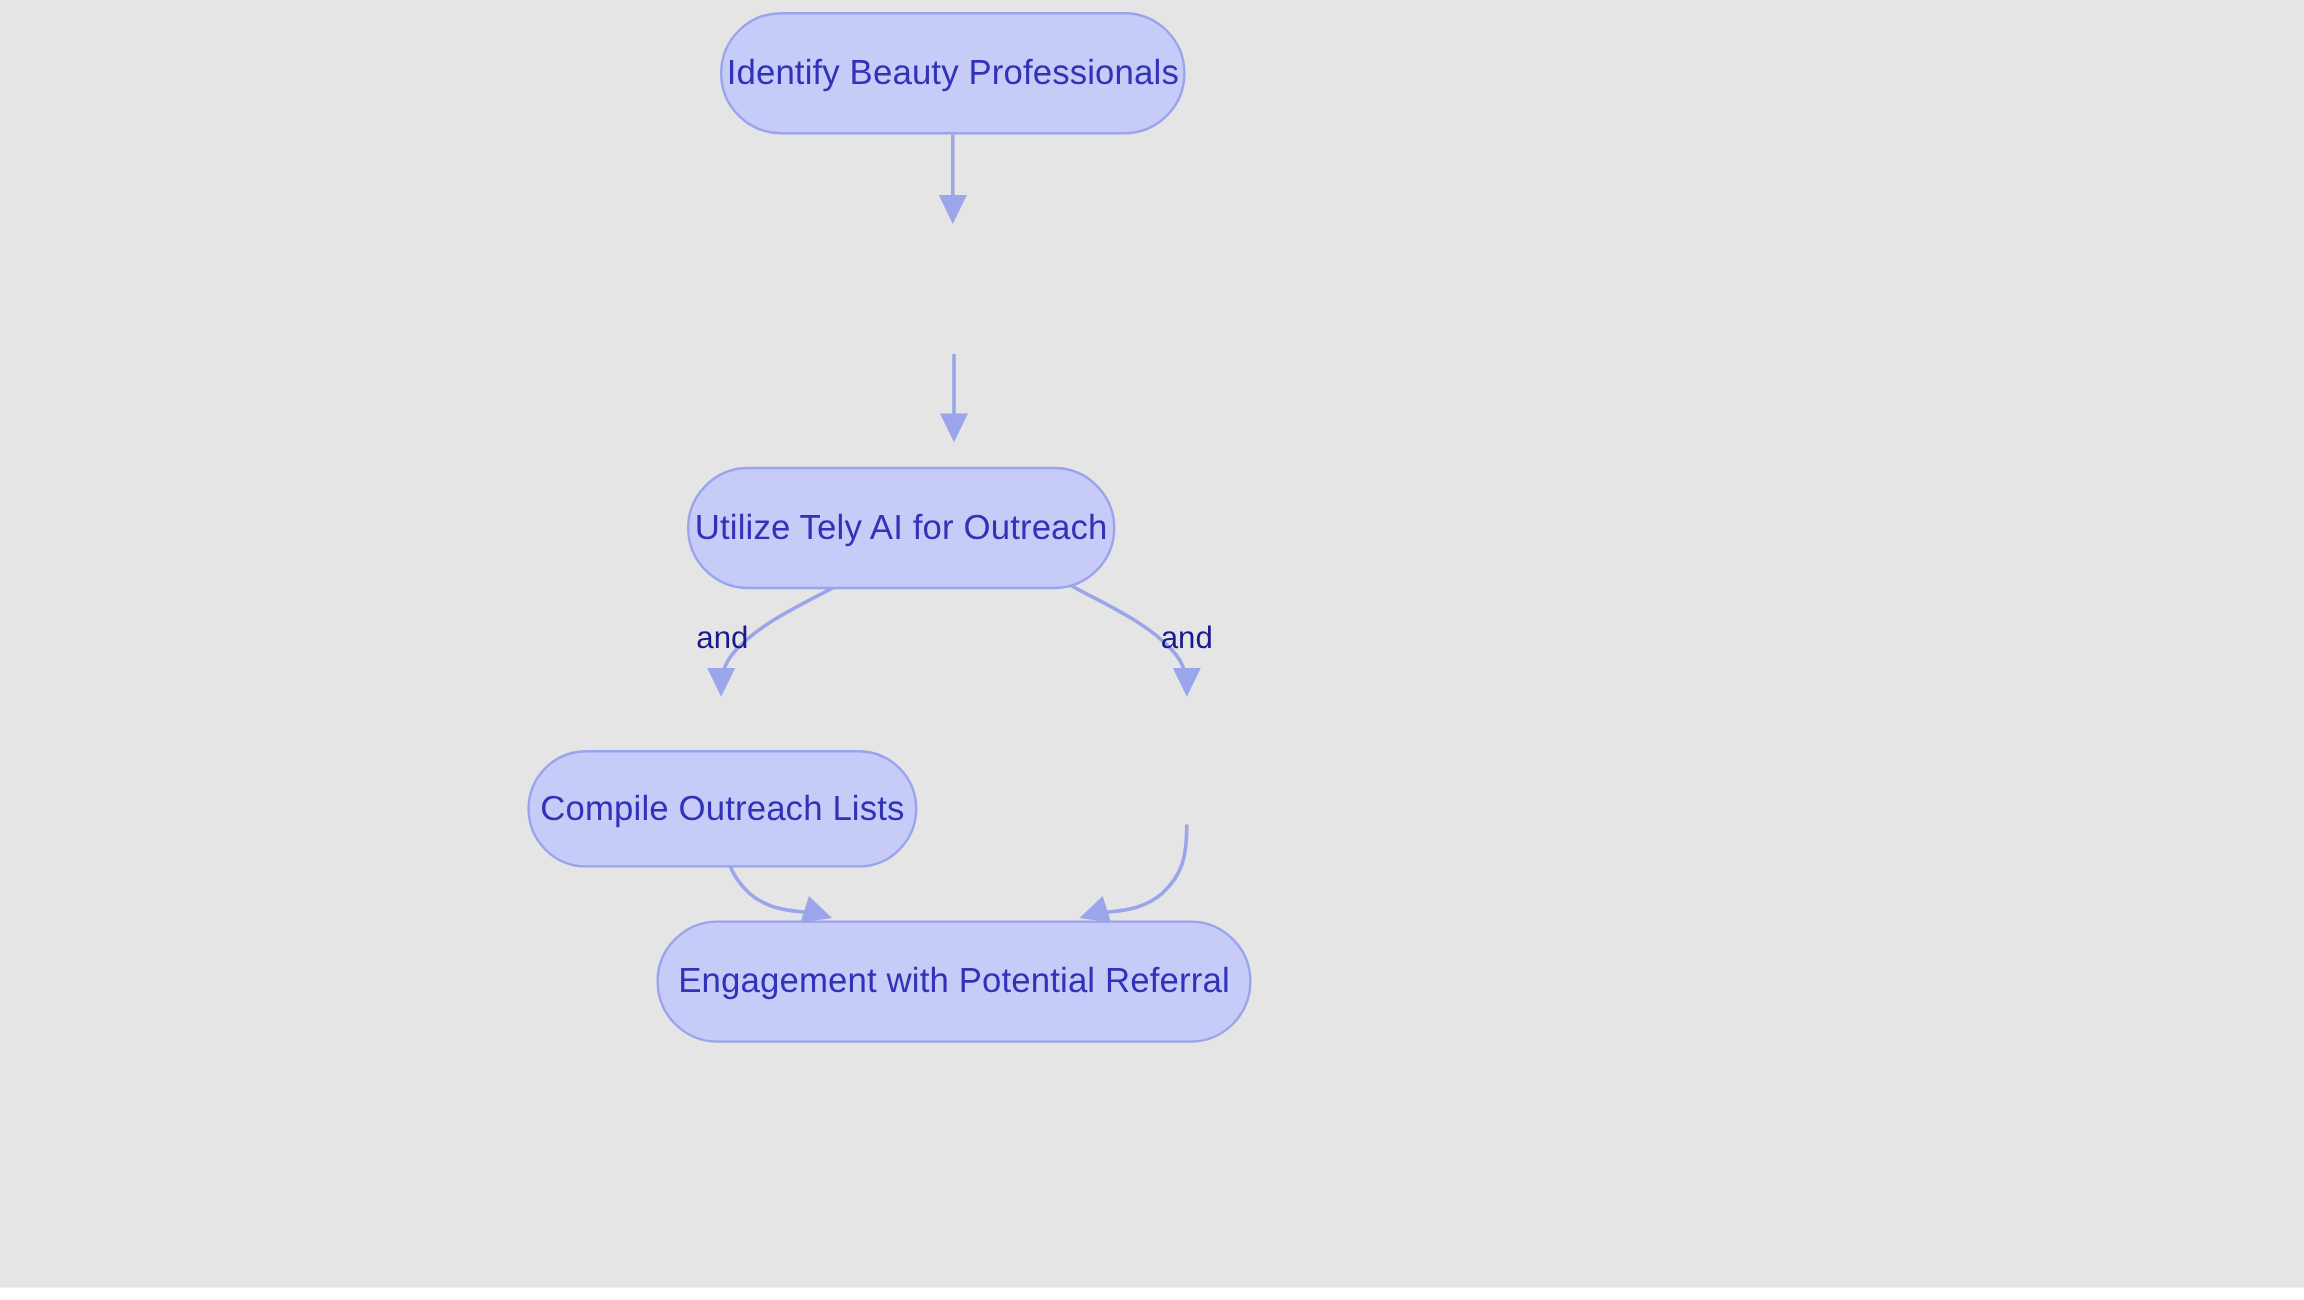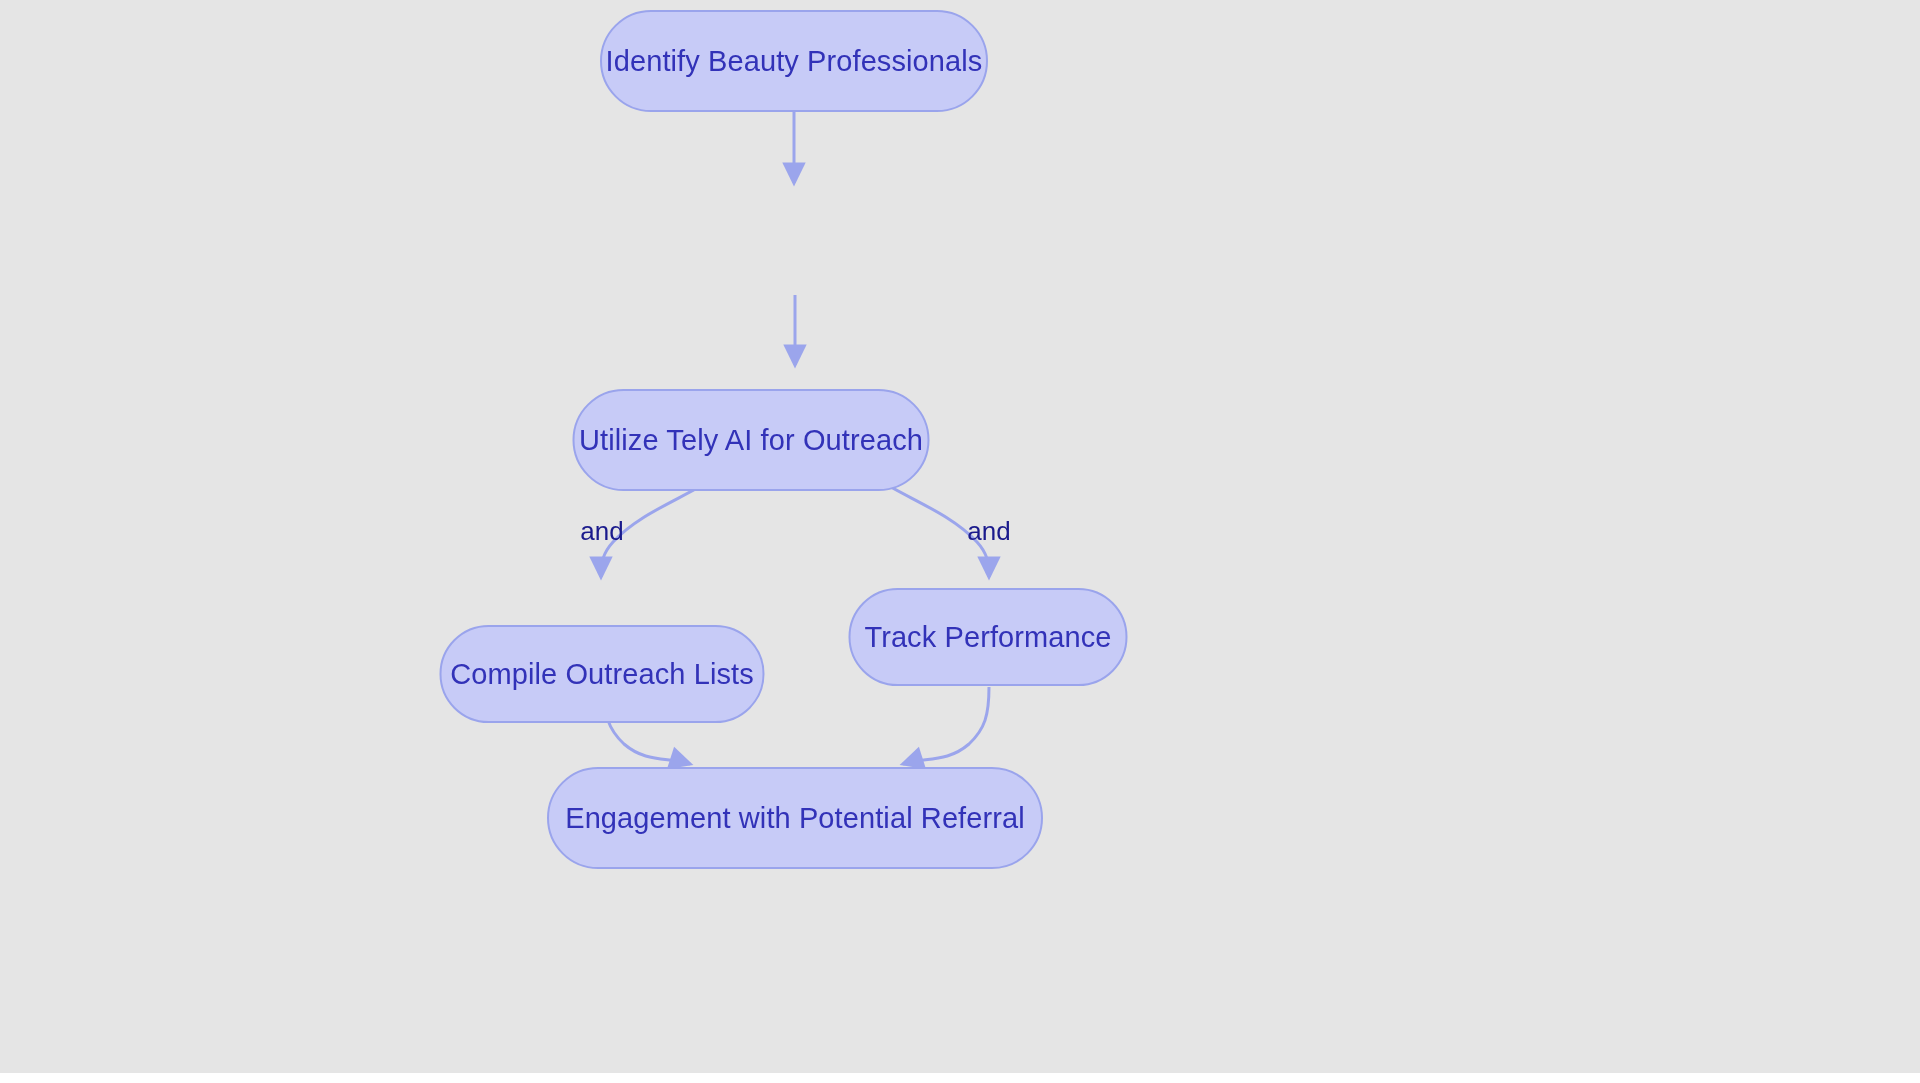--- a/index.html
+++ b/index.html
@@ -91,23 +91,20 @@
 
 
   <div class="node" style="left:751px; top:426px; width:357px; height:102px;margin-top:14px;">
     <span class="node-label">Utilize Tely AI for Outreach</span>
   </div>
 
   <div class="node" style="left:602px; top:674px; width:325px; height:98px;">
     <span class="node-label">Compile Outreach Lists</span>
   </div>
 
-  <div class="node" style="left:988px; top:637px; width:279px; height:98px;">
-    <span class="node-label">Track Performance</span>
-  </div>
 
   <div class="node" style="left:795px; top:818px; width:496px; height:102px;">
     <span class="node-label">Engagement with Potential Referral</span>
   </div>
 
   <div class="edge-label" style="left:602px; top:531px;">and</div>
 
   <div class="edge-label" style="left:989px; top:531px;">and</div>
 
 </div>

